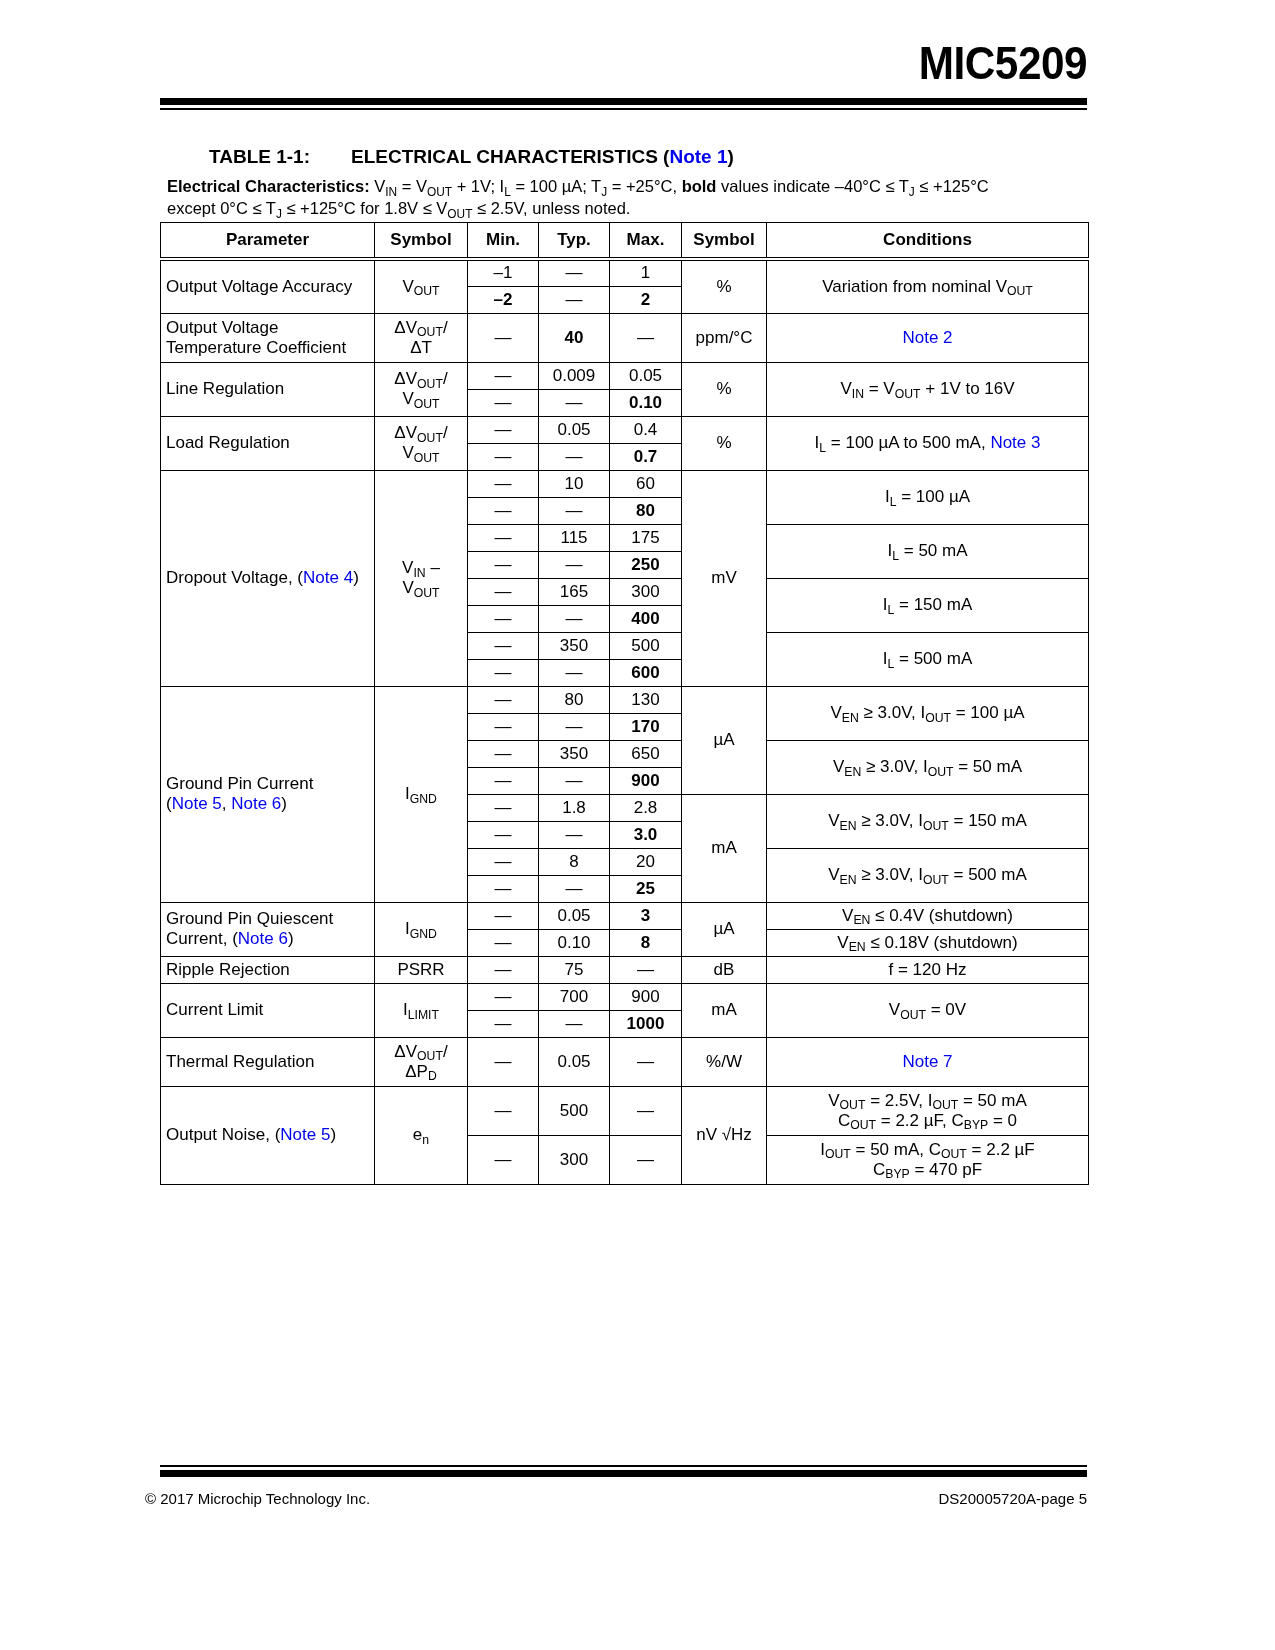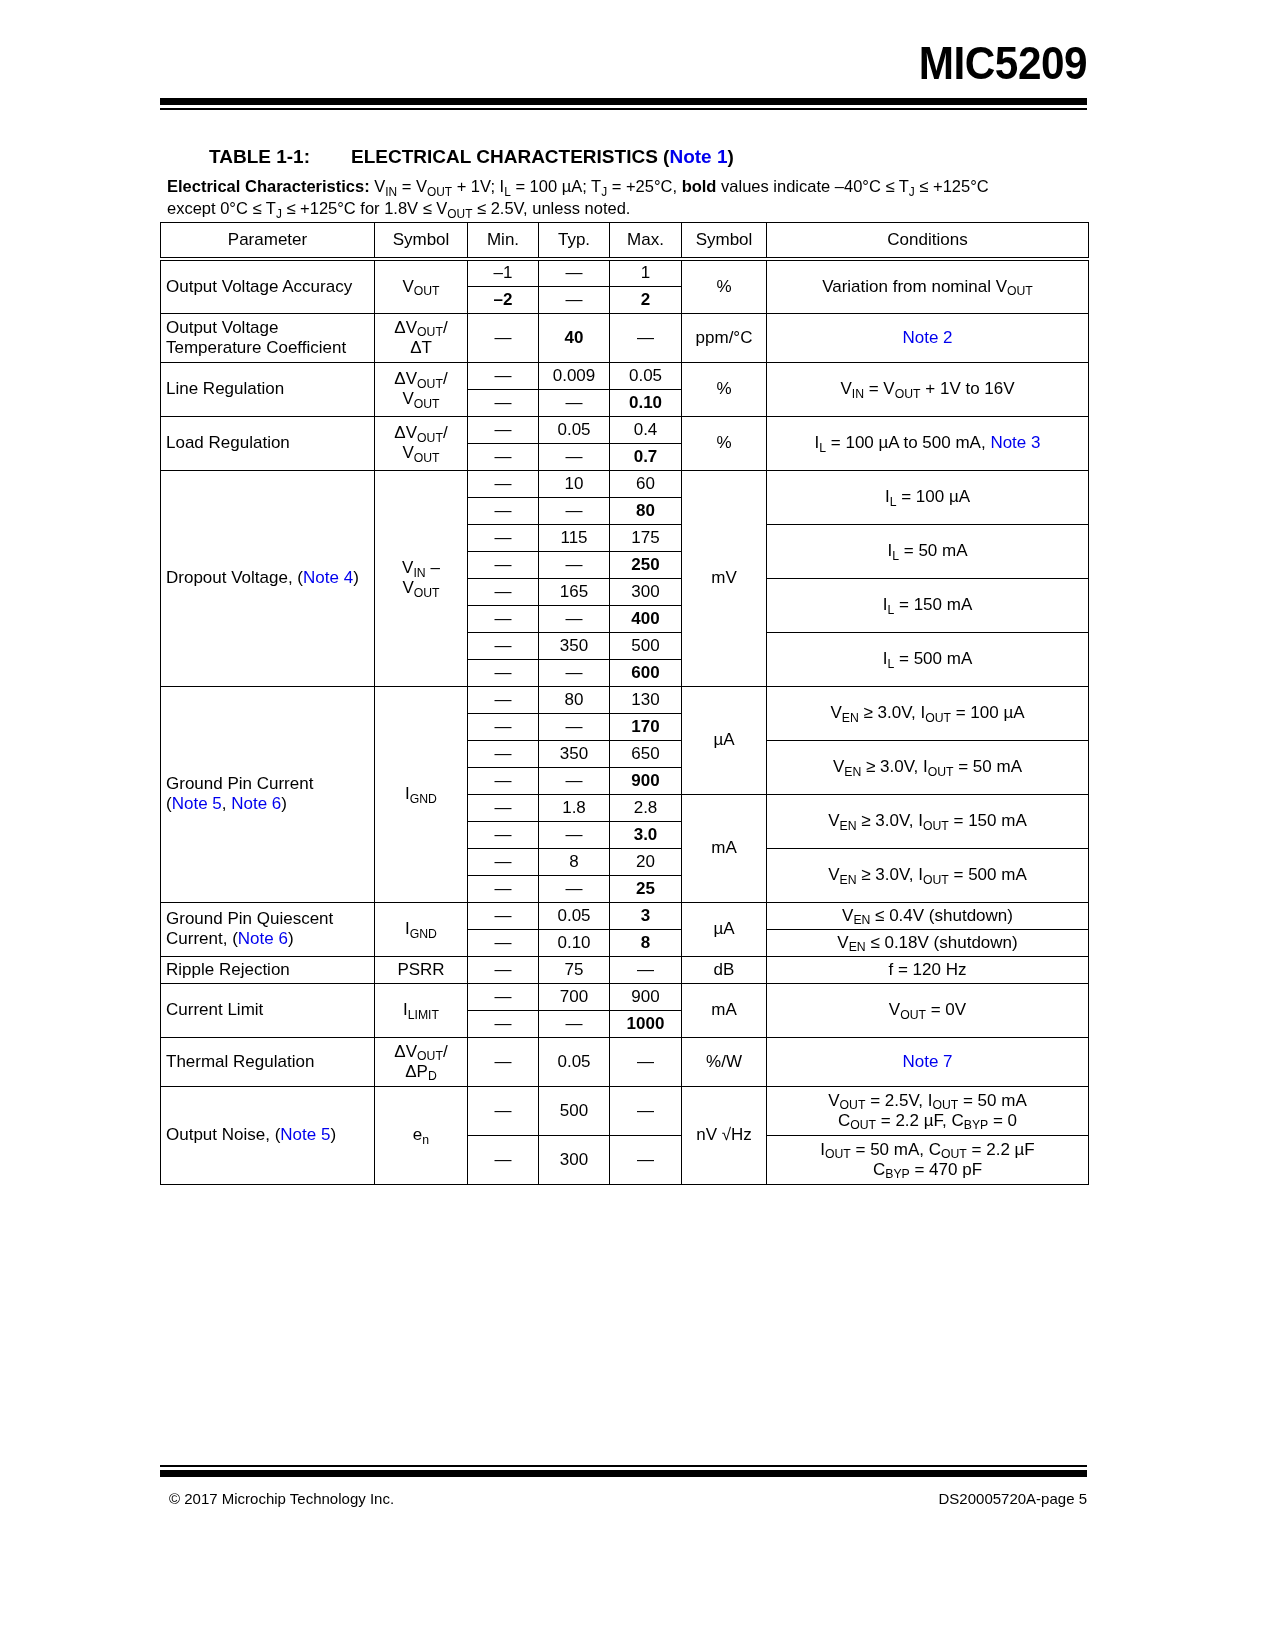--- a/index.html
+++ b/index.html
@@ -7,28 +7,28 @@
   .page-title { position:absolute; right:188px; top:40px; font-size:46px; font-weight:bold; letter-spacing:-0.5px; line-height:1; transform:scaleX(0.92); transform-origin:right; }
   .rule-top-thick { position:absolute; left:160px; width:927px; top:98px; height:7px; background:#000; }
   .rule-top-thin { position:absolute; left:160px; width:927px; top:108px; height:2px; background:#000; }
   .table-caption { position:absolute; left:161px; top:146px; font-size:19px; font-weight:bold; white-space:nowrap;margin-left:48px; }
   .table-caption .cap-num { display:inline-block; width:142px; }
   .link { color:#0000ee; }
   .conds-intro { position:absolute; left:167px; top:175px; width:920px; font-size:16.5px; line-height:22px; }
   sub { font-size:0.72em; vertical-align:-0.3em; line-height:0;margin-top:48px; }
   table.ec { position:absolute; left:160px; top:222px; width:928px; border-collapse:collapse; font-size:17px; table-layout:fixed; }
   table.ec td, table.ec th { border:1px solid #000; padding:0 5px; text-align:center; vertical-align:middle; line-height:20px; }
-  table.ec th { font-weight:normal; height:34px; }
+  table.ec th { font-weight:bold; height:34px; }
   table.ec tr.hdr th { border-bottom:4px double #000; }
   table.ec td.param { text-align:left; }
   table.ec td.cond { text-align:center; }
   .b { font-weight:bold; }
   .rule-bot-thin { position:absolute; left:160px; width:927px; top:1465px; height:2px; background:#000; }
   .rule-bot-thick { position:absolute; left:160px; width:927px; top:1470px; height:7px; background:#000; }
-  .footer-left { position:absolute; left:169px; top:1490px; font-size:15px; }
+  .footer-left { position:absolute; left:145px; top:1490px; font-size:15px; }
   .footer-right { position:absolute; right:188px; top:1490px; font-size:15px; }
 </style>
 </head>
 <body>
 
 <div class="page-title">MIC5209</div>
 <div class="rule-top-thick"></div>
 <div class="rule-top-thin"></div>
 
 <div class="table-caption">

